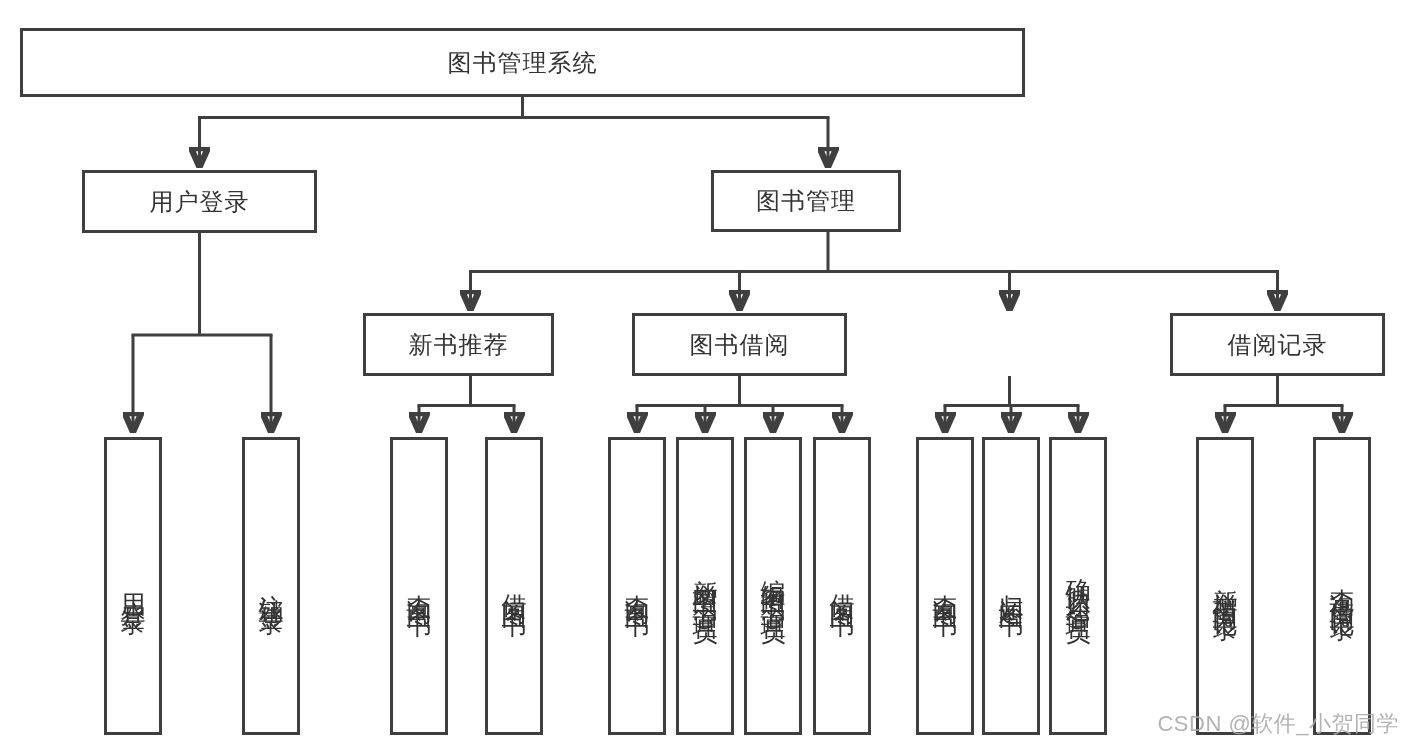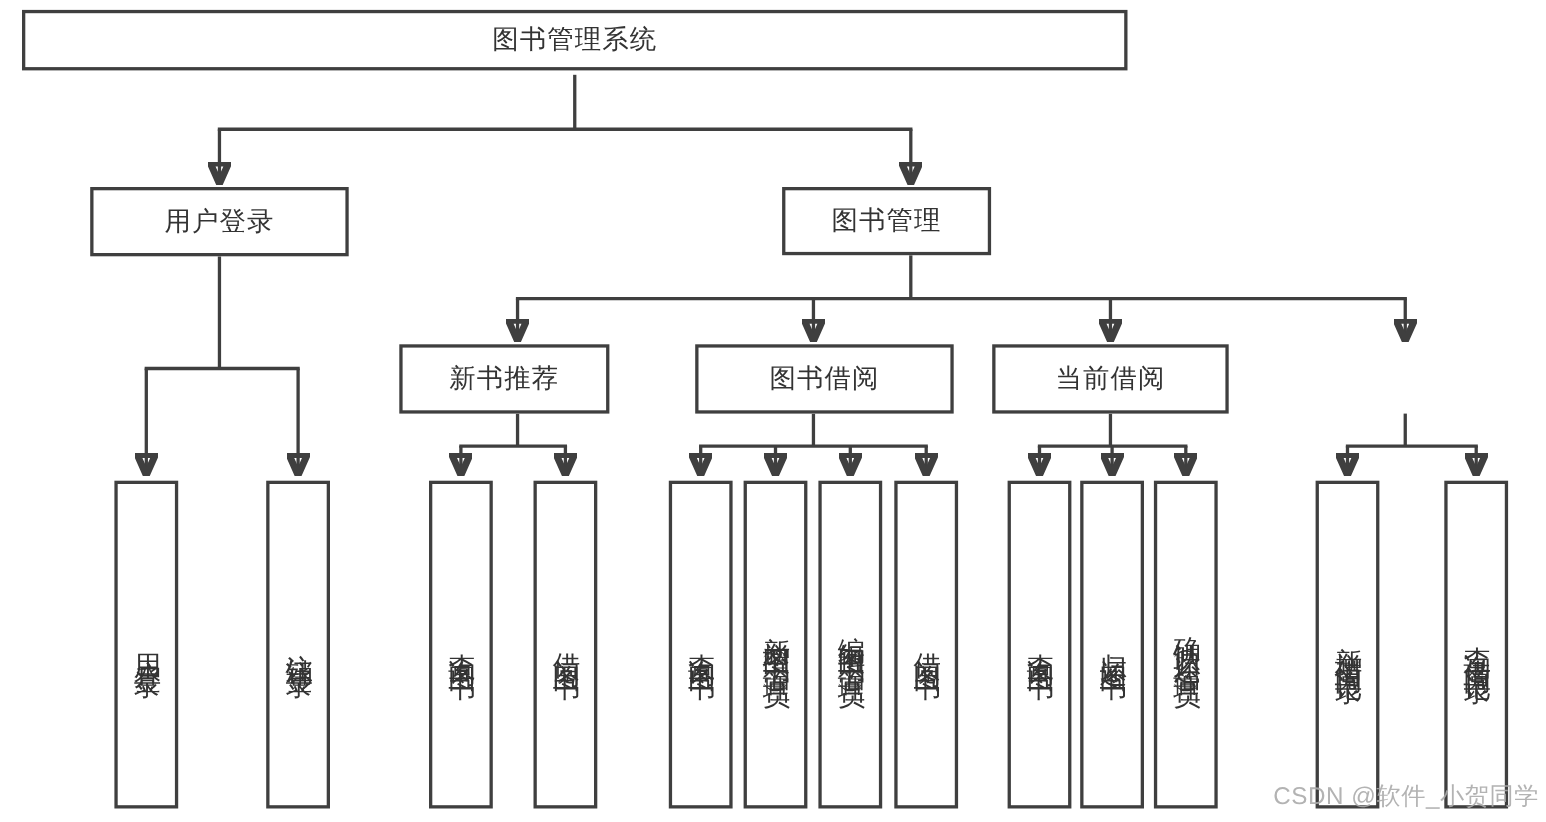--- a/index.html
+++ b/index.html
@@ -71,28 +71,28 @@
     <path d="M945 405.5 V431" marker-end="url(#arw)"></path>
     <path d="M1011 405.5 V431" marker-end="url(#arw)"></path>
     <path d="M1078 405.5 V431" marker-end="url(#arw)"></path>
 
     <path d="M1277.5 376 V405.5"></path>
     <path class="bar" d="M1225 405.5 H1342"></path>
     <path d="M1225 405.5 V431" marker-end="url(#arw)"></path>
     <path d="M1342 405.5 V431" marker-end="url(#arw)"></path>
   </svg>
 
-  <div class="box" style="left:20px;top:9px;width:1005px;height:55px">图书管理系统</div>
+  <div class="box" style="left:20px;top:28px;width:1005px;height:69px">图书管理系统</div>
 
   <div class="box" style="left:82px;top:170px;width:235px;height:63px">用户登录</div>
   <div class="box" style="left:711px;top:170px;width:190px;height:62px">图书管理</div>
 
   <div class="box" style="left:363px;top:313px;width:191px;height:63px">新书推荐</div>
-  <div class="box" style="left:632px;top:313px;width:235px;height:63px">图书借阅</div>
-  <div class="box" style="left:902px;top:313px;width:215px;height:63px">当前借阅</div>
+  <div class="box" style="left:632px;top:313px;width:215px;height:63px">图书借阅</div>
+  <div class="box" style="left:1170px;top:313px;width:215px;height:63px">借阅记录</div>
 
   <div class="box leaf" style="left:104px;top:437px;width:58px;height:298px">用户登录</div>
   <div class="box leaf" style="left:242px;top:437px;width:58px;height:298px">注销登录</div>
 
   <div class="box leaf" style="left:390px;top:437px;width:58px;height:298px">查询图书</div>
   <div class="box leaf" style="left:485px;top:437px;width:58px;height:298px">借阅图书</div>
 
   <div class="box leaf" style="left:608px;top:437px;width:58px;height:298px">查询图书</div>
   <div class="box leaf" style="left:676px;top:437px;width:58px;height:298px">新增图书（管理员）</div>
   <div class="box leaf" style="left:744px;top:437px;width:58px;height:298px">编辑图书（管理员）</div>

